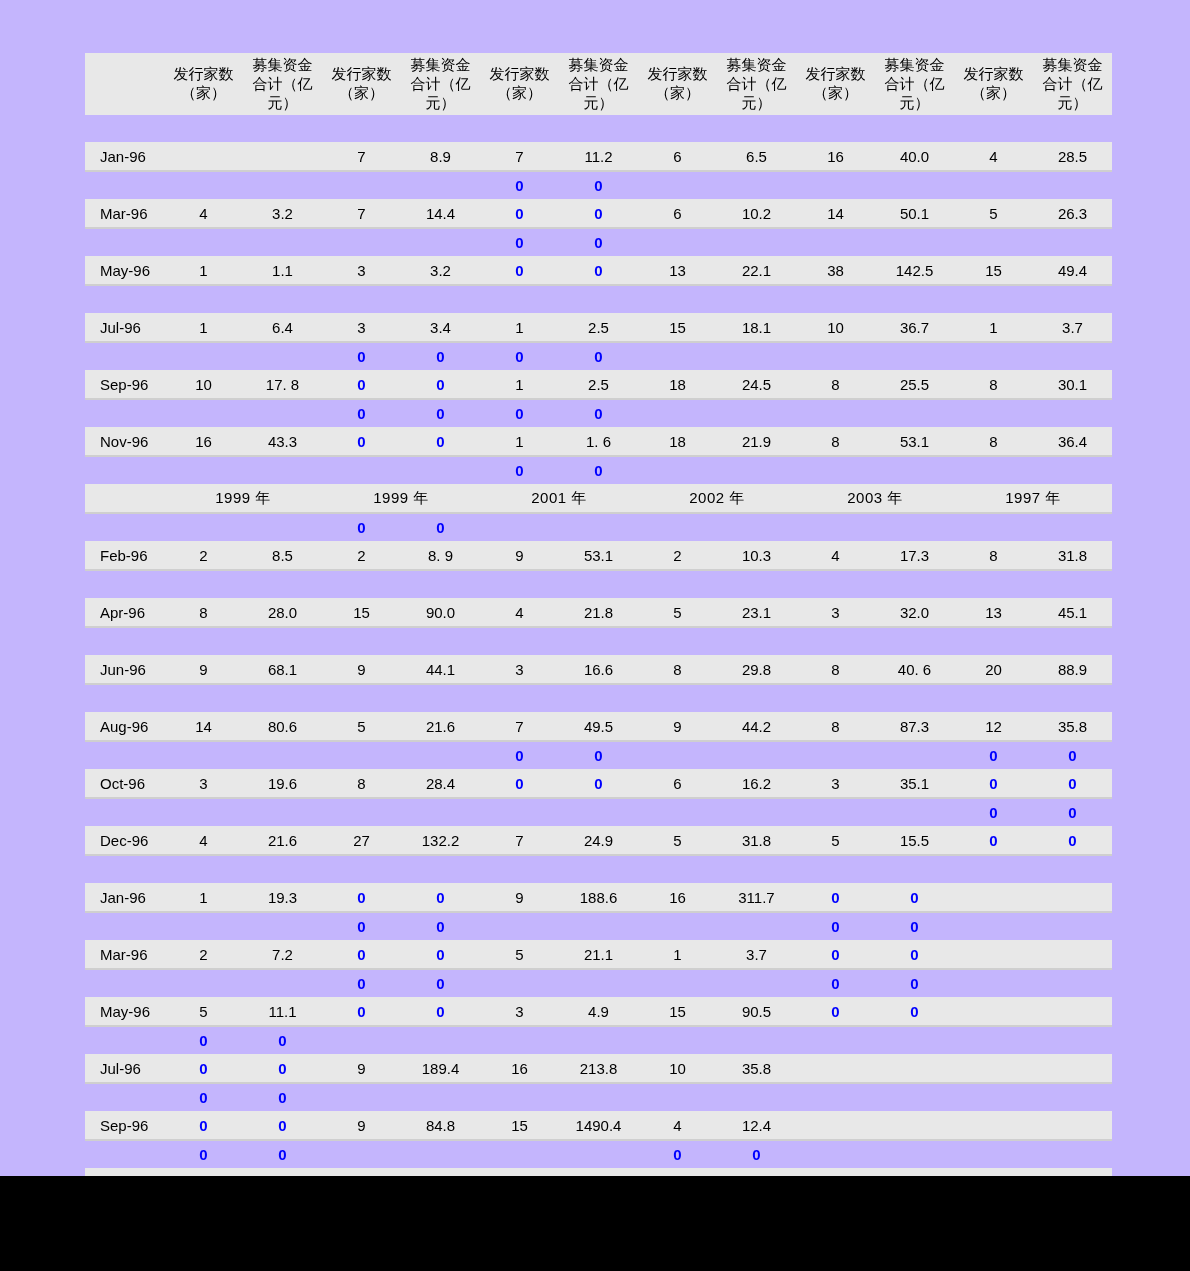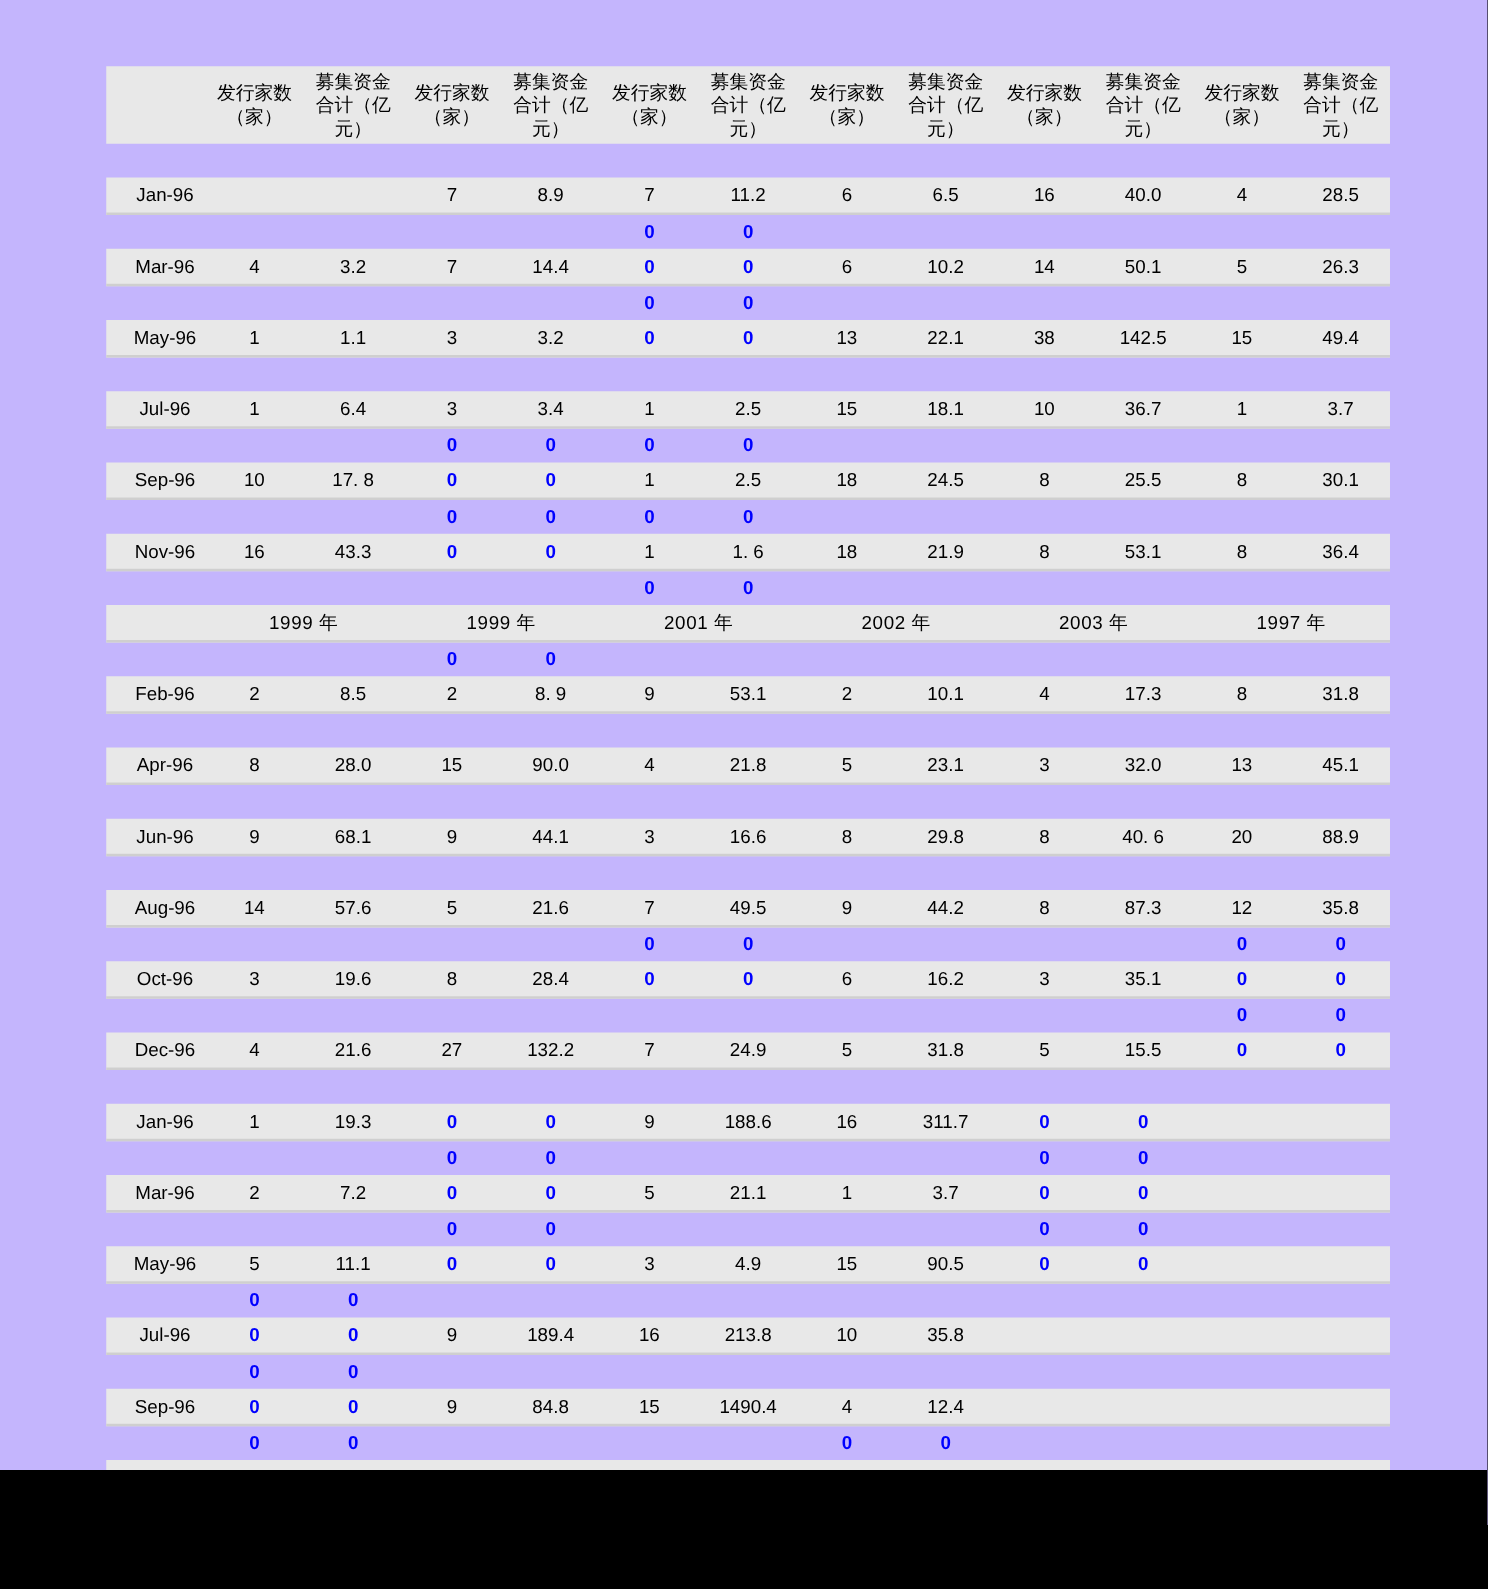--- a/index.html
+++ b/index.html
@@ -58,21 +58,21 @@
   }
   .c {
     font-family: "Liberation Sans", sans-serif;
     font-size: 15px;
     color: #000;
     text-align: center;
     white-space: nowrap;
     overflow: visible;
   }
   .c.month {
-    text-align: center;
+    text-align: left;
     padding-left: 15px;
   }
   .c.blue {
     color: #0000ff;
     font-weight: bold;
   }
   .c.year {
     font-family: "Liberation Sans", "DejaVu Serif", sans-serif;
     letter-spacing: 0.5px;
   }
@@ -312,21 +312,21 @@
         </div>
         <div class="trow">
           <div class="c month">Feb-96</div>
           <div class="c">2</div>
           <div class="c">8.5</div>
           <div class="c">2</div>
           <div class="c">8. 9</div>
           <div class="c">9</div>
           <div class="c">53.1</div>
           <div class="c">2</div>
-          <div class="c">10.1</div>
+          <div class="c">10.3</div>
           <div class="c">4</div>
           <div class="c">17.3</div>
           <div class="c">8</div>
           <div class="c">31.8</div>
         </div>
         <div class="tgap">
           <div class="c"></div>
           <div class="c"></div>
           <div class="c"></div>
           <div class="c"></div>
@@ -396,21 +396,21 @@
           <div class="c"></div>
           <div class="c"></div>
           <div class="c"></div>
           <div class="c"></div>
           <div class="c"></div>
           <div class="c"></div>
         </div>
         <div class="trow">
           <div class="c month">Aug-96</div>
           <div class="c">14</div>
-          <div class="c">57.6</div>
+          <div class="c">80.6</div>
           <div class="c">5</div>
           <div class="c">21.6</div>
           <div class="c">7</div>
           <div class="c">49.5</div>
           <div class="c">9</div>
           <div class="c">44.2</div>
           <div class="c">8</div>
           <div class="c">87.3</div>
           <div class="c">12</div>
           <div class="c">35.8</div>

